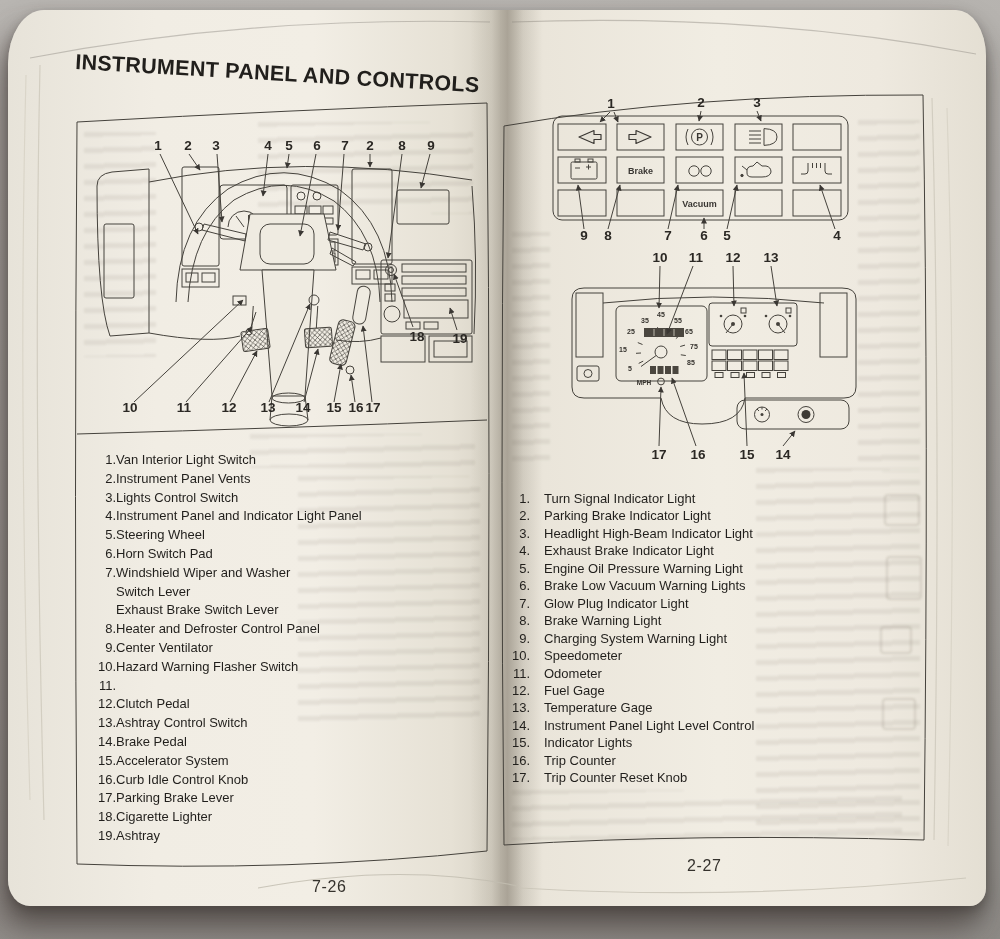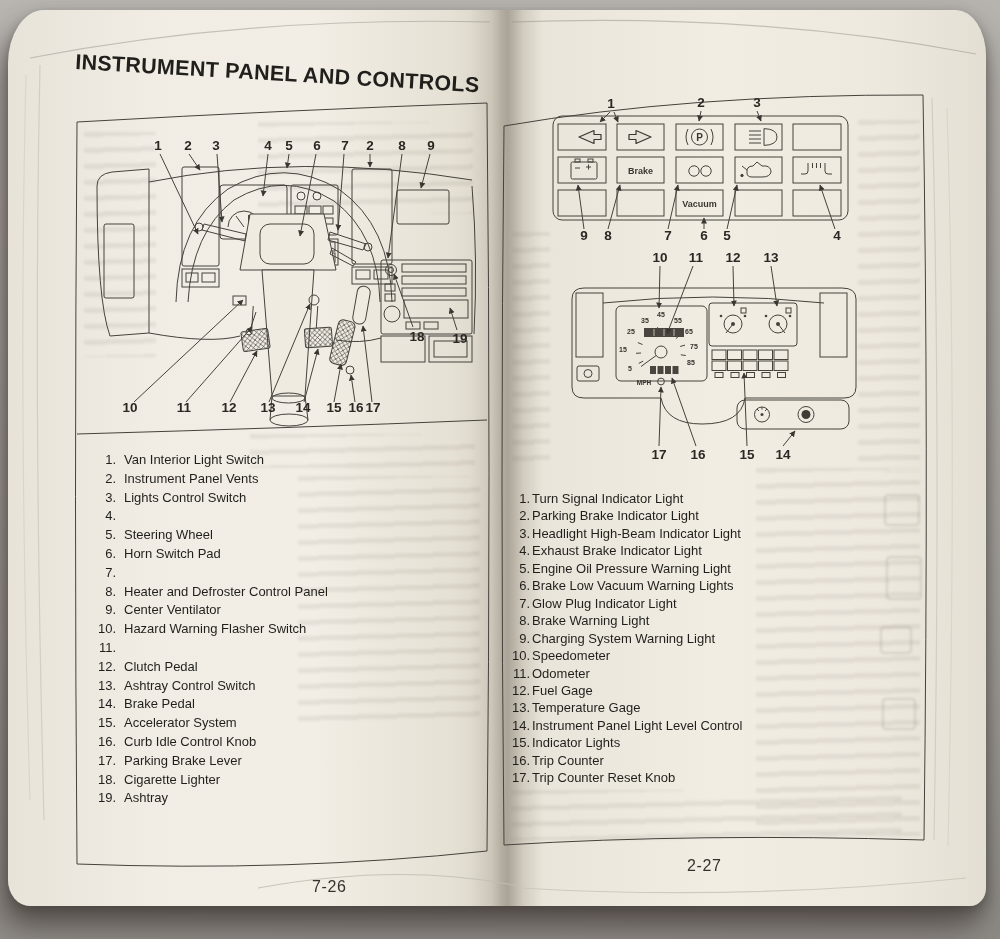--- a/index.html
+++ b/index.html
@@ -14,24 +14,24 @@
     background:linear-gradient(to right,#e7e3d9 0%,#f1ede4 30%,#f2eee5 62%,#e6e1d5 90%,#d7d2c5 100%);}
   .page-right{left:492px;width:486px;
     background:linear-gradient(to right,#d5d0c3 0%,#eae5da 9%,#f1ede3 45%,#eee9df 78%,#e4dfd3 100%);}
   .gutter{position:absolute;left:462px;top:0;bottom:0;width:72px;
     background:linear-gradient(to right,rgba(80,70,58,0) 0%,rgba(80,70,58,.10) 30%,rgba(80,70,58,.34) 52%,rgba(80,70,58,.10) 74%,rgba(80,70,58,0) 100%);}
   .page-title{position:absolute;left:76px;top:50px;font-size:21.5px;font-weight:bold;
     color:#211f1c;letter-spacing:.3px;white-space:nowrap;transform:rotate(3.3deg);transform-origin:left top;}
   .plist{position:absolute;font-size:13px;color:#211f1c;line-height:18.8px;white-space:nowrap;}
   .plist .list-row{display:flex;}
   .plist .num{width:28px;text-align:right;flex:0 0 28px;}
-  .plist .txt{margin-left:8px;}
+  .plist .txt{}
   .plist-right{line-height:17.45px;}
   .plist-right .num{width:24px;flex-basis:24px;}
-  .plist-right .txt{margin-left:2px;}
+  .plist-right .txt{margin-left:14px;}
   .pageno{position:absolute;font-size:16px;color:#35322d;letter-spacing:.6px;}
   .ghost{position:absolute;opacity:.8;filter:blur(1.1px);pointer-events:none;
     background:repeating-linear-gradient(178.5deg,rgba(104,95,82,.12) 0px,rgba(104,95,82,.12) 5px,rgba(0,0,0,0) 5px,rgba(0,0,0,0) 16px);}
   .gbox{position:absolute;border:2px solid rgba(100,92,80,.17);border-radius:4px;filter:blur(.8px);pointer-events:none;}
   svg.overlay{position:absolute;left:0;top:0;width:1000px;height:939px;}
   .ink{stroke:#45423c;fill:none;stroke-width:1;}
   text.callout{font-family:"Liberation Sans",sans-serif;font-size:13.5px;font-weight:bold;fill:#2b2824;text-anchor:middle;}
   text.tick{font-family:"Liberation Sans",sans-serif;font-size:7px;font-weight:bold;fill:#35322d;text-anchor:middle;}
   text.dlabel{font-family:"Liberation Sans",sans-serif;font-size:9px;font-weight:bold;fill:#3a3733;text-anchor:middle;}
 </style>
@@ -440,35 +440,43 @@
         </span>
       </div>
       <div class="list-row">
         <span class="num">3.</span>
         <span class="txt">
           <div>Lights Control Switch</div>
         </span>
       </div>
       <div class="list-row">
         <span class="num">4.</span>
+        <span class="txt">
+          <div>Instrument Panel and Indicator Light Panel</div>
+        </span>
       </div>
       <div class="list-row">
         <span class="num">5.</span>
         <span class="txt">
           <div>Steering Wheel</div>
         </span>
       </div>
       <div class="list-row">
         <span class="num">6.</span>
         <span class="txt">
           <div>Horn Switch Pad</div>
         </span>
       </div>
       <div class="list-row">
         <span class="num">7.</span>
+        <span class="txt">
+          <div>Windshield Wiper and Washer</div>
+          <div>Switch Lever</div>
+          <div>Exhaust Brake Switch Lever</div>
+        </span>
       </div>
       <div class="list-row">
         <span class="num">8.</span>
         <span class="txt">
           <div>Heater and Defroster Control Panel</div>
         </span>
       </div>
       <div class="list-row">
         <span class="num">9.</span>
         <span class="txt">

